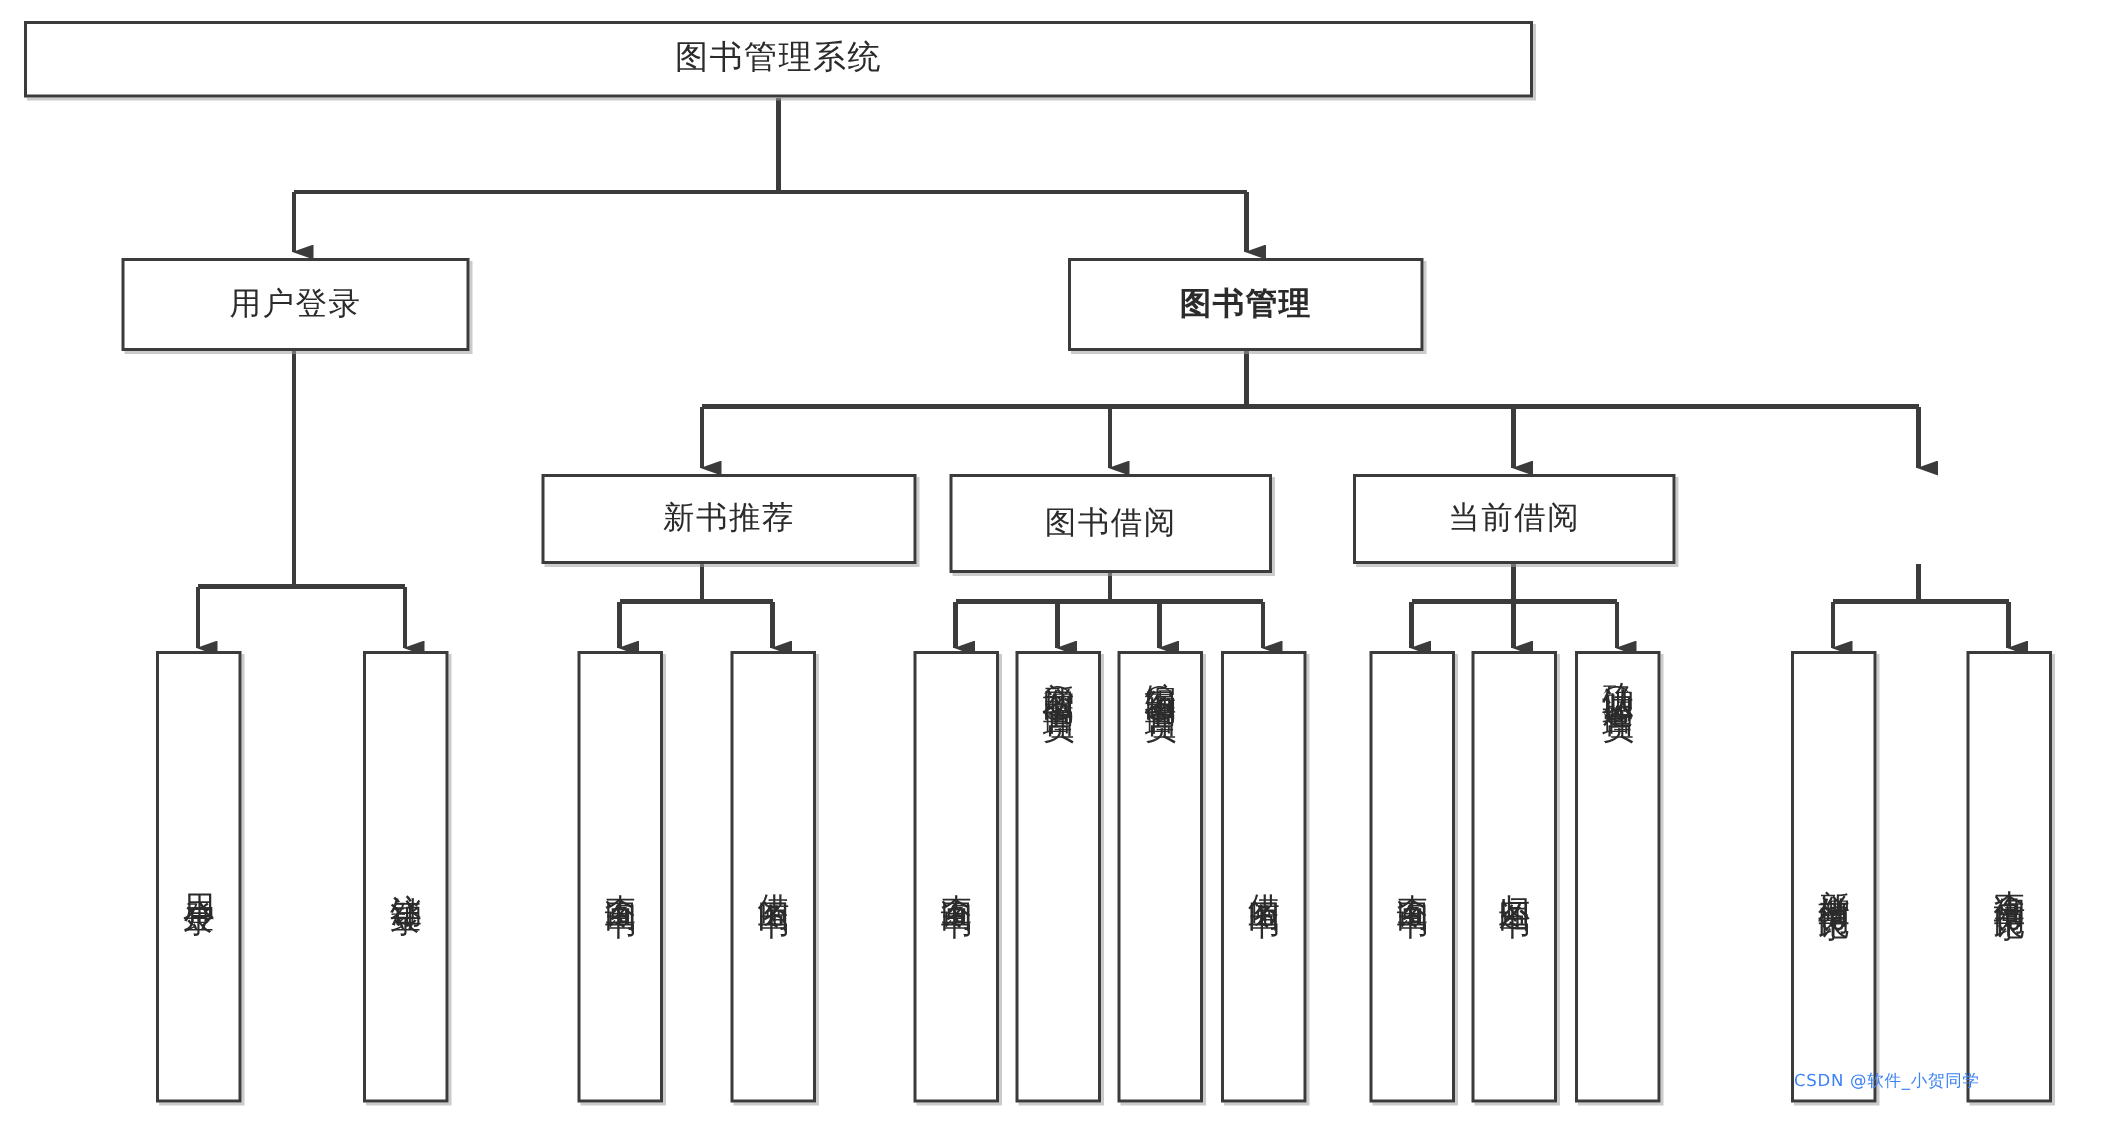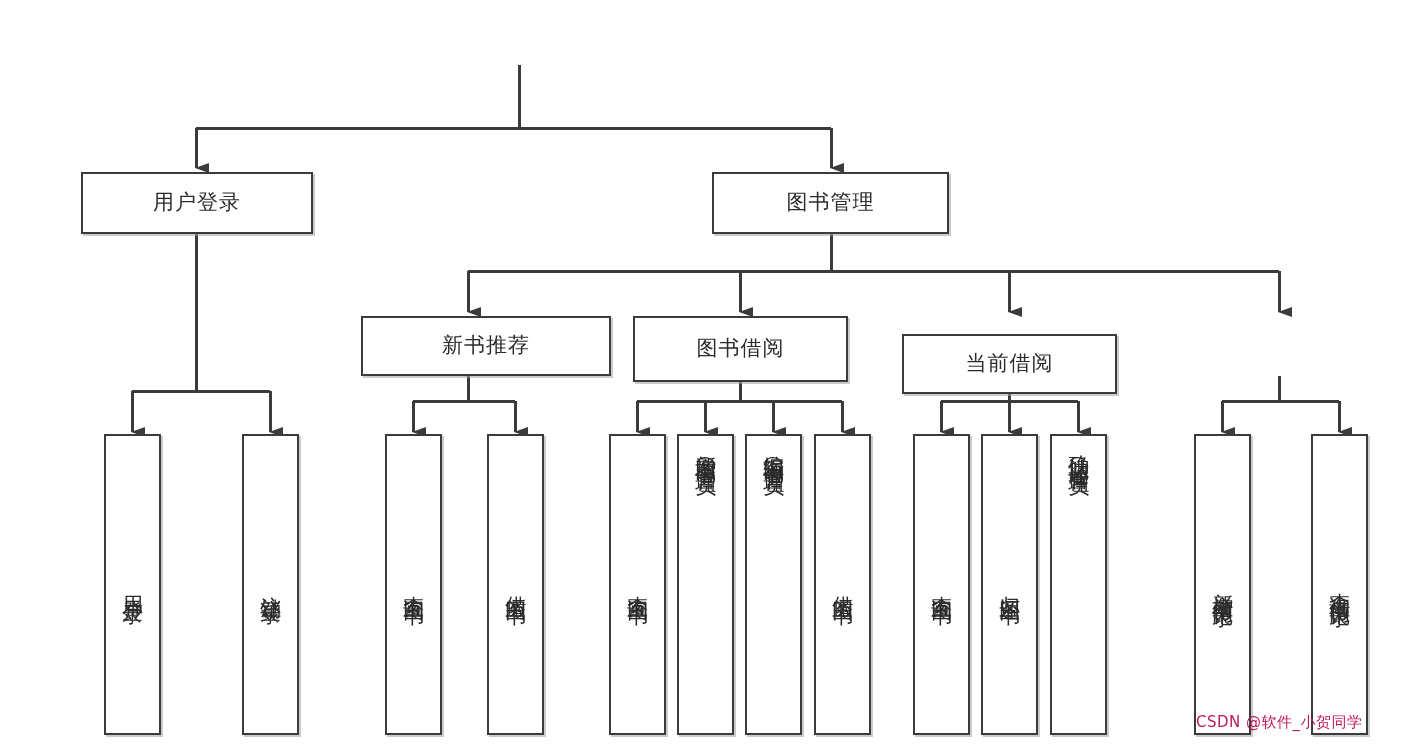--- a/index.html
+++ b/index.html
@@ -60,22 +60,22 @@
     color: #2b2b2b;
     white-space: nowrap;
     text-align: center;
   }
   .node-box.leaf.tall-text {
     align-items: flex-start;
     padding-top: 2px;
   }
   .watermark {
     position: absolute;
-    font-size: 15px;
-    color: #be185d;
+    font-size: 11px;
+    color: #3b82f6;
     white-space: nowrap;
     letter-spacing: 0.5px;
     pointer-events: none;
   }
 </style>
 </head>
 <body>
 
 <div id="diagram-root">
 
@@ -123,38 +123,41 @@
       <path d="M 1009 401 L 1009 432" marker-end="url(#arrow)"></path>
       <path d="M 1078 401 L 1078 432" marker-end="url(#arrow)"></path>
 
       <path d="M 1279 376 L 1279 401"></path>
       <path d="M 1222 401 L 1339 401"></path>
       <path d="M 1222 401 L 1222 432" marker-end="url(#arrow)"></path>
       <path d="M 1339 401 L 1339 432" marker-end="url(#arrow)"></path>
     </g>
   </svg>
 
+  <div class="node-box root" style="left:16px; top:14px; width:1006px; height:51px;">
+    <span class="node-label-h">图书管理系统</span>
+  </div>
 
   <div class="node-box" style="left:81px; top:172px; width:232px; height:62px;">
     <span class="node-label-h">用户登录</span>
   </div>
 
-  <div class="node-box" style="left:712px; top:172px; width:237px; height:62px;">
+  <div class="node-box" style="left:712px; top:172px; width:237px; height:62px;font-weight:bold;">
     <span class="node-label-h">图书管理</span>
   </div>
 
   <div class="node-box" style="left:361px; top:316px; width:250px; height:60px;">
     <span class="node-label-h">新书推荐</span>
   </div>
 
   <div class="node-box" style="left:633px; top:316px; width:215px; height:66px;">
     <span class="node-label-h">图书借阅</span>
   </div>
 
-  <div class="node-box" style="left:902px; top:316px; width:215px; height:60px;margin-top:18px;">
+  <div class="node-box" style="left:902px; top:316px; width:215px; height:60px;">
     <span class="node-label-h">当前借阅</span>
   </div>
 
 
   <div class="node-box leaf" style="left:104px; top:434px; width:57px; height:301px;">
     <span class="node-label-v">用户登录</span>
   </div>
 
   <div class="node-box leaf" style="left:242px; top:434px; width:57px; height:301px;">
     <span class="node-label-v">注销登录</span>

